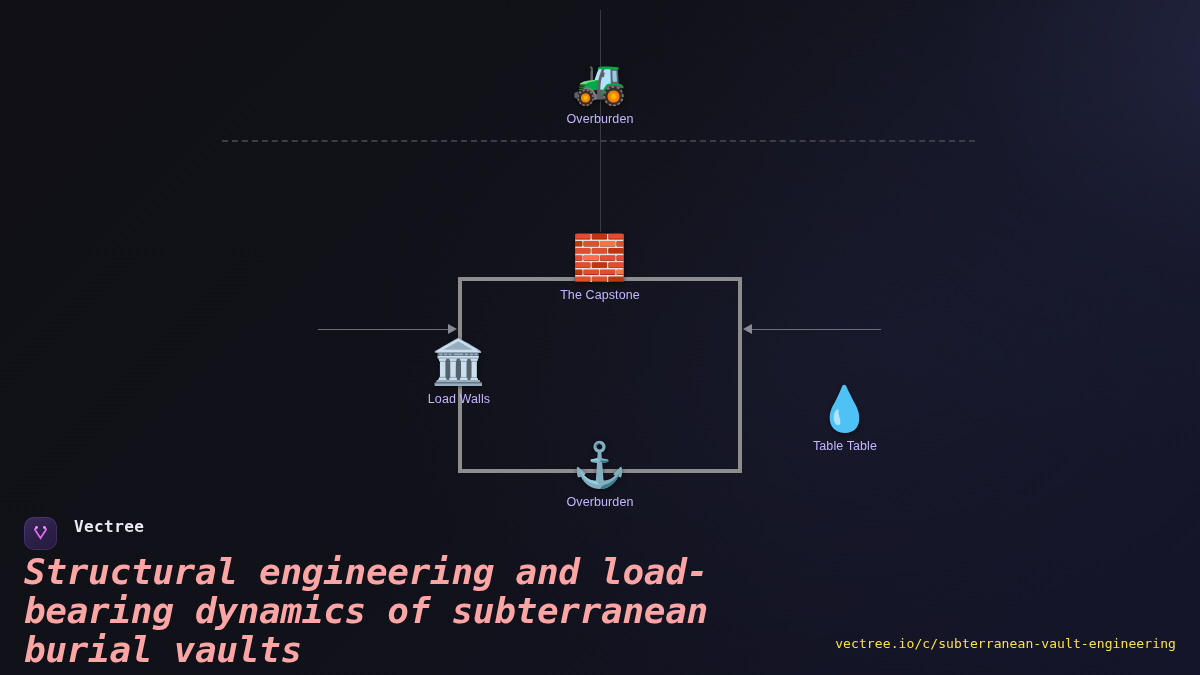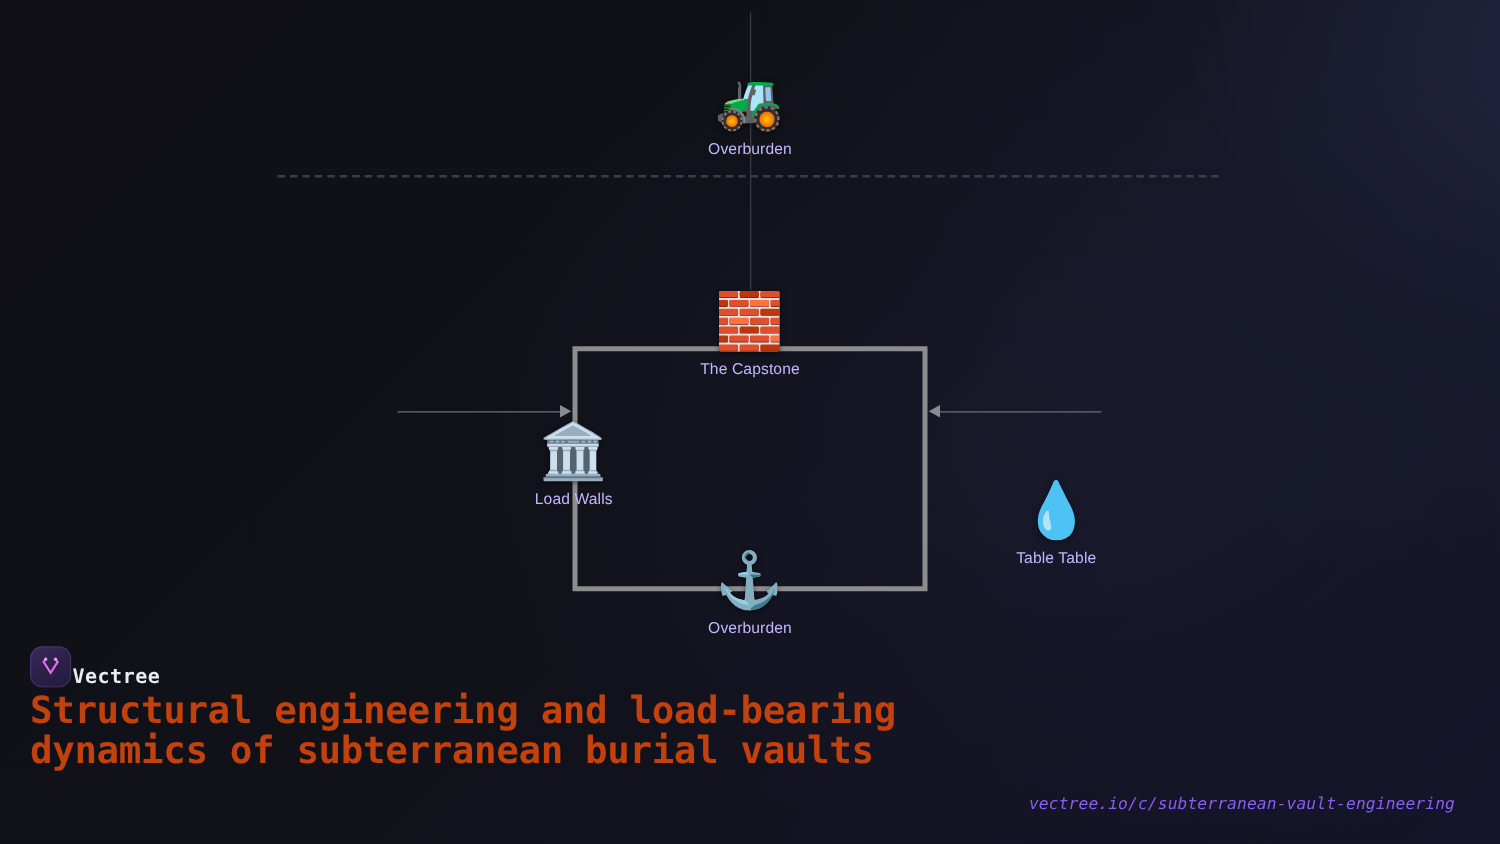--- a/index.html
+++ b/index.html
@@ -74,50 +74,50 @@
 
   
   .footer{
     position:absolute;
     left:0; right:0; bottom:0;
     height:170px;
     padding:0 24px;
   }
   .brand{
     position:absolute; left:24px; top:12px;
-    display:flex; align-items:flex-end; gap:1px;
+    display:flex; align-items:flex-start; gap:17px;
   }
   .brand-logo{
     width:33px; height:33px; border-radius:10px;
     background:linear-gradient(150deg,#3a2a5c 0%,#2b1f46 55%,#241b3d 100%);
     display:flex; align-items:center; justify-content:center;
     box-shadow:0 0 0 1px rgba(150,110,210,.22) inset;
   }
   .brand-name{
     font-family:"DejaVu Sans Mono", monospace;
     font-size:16px; font-weight:700; color:#eceaf2;
     letter-spacing:.4px;
   }
   .headline{
     position:absolute; left:24px; top:48px;
     width:760px;
     font-family:"DejaVu Sans Mono", monospace;
     font-weight:700;
-    font-size:30px;
+    font-size:36px;
     line-height:1.08;
-    color:#c2410c;
+    color:#fca5a5;
     letter-spacing:-.3px;
+    font-style:italic;
   }
   .url{
-    position:absolute; right:36px; bottom:24px;
+    position:absolute; right:24px; bottom:24px;
     font-family:"DejaVu Sans Mono", monospace;
     font-size:13px;
-    color:#8b5cf6;
+    color:#fde047;
     letter-spacing:.1px;
-    font-style:italic;
   }
 </style>
 </head>
 <body>
 
 <div id="bg-glow"></div>
 
 <div id="canvas">
 
   <div class="diagram">

